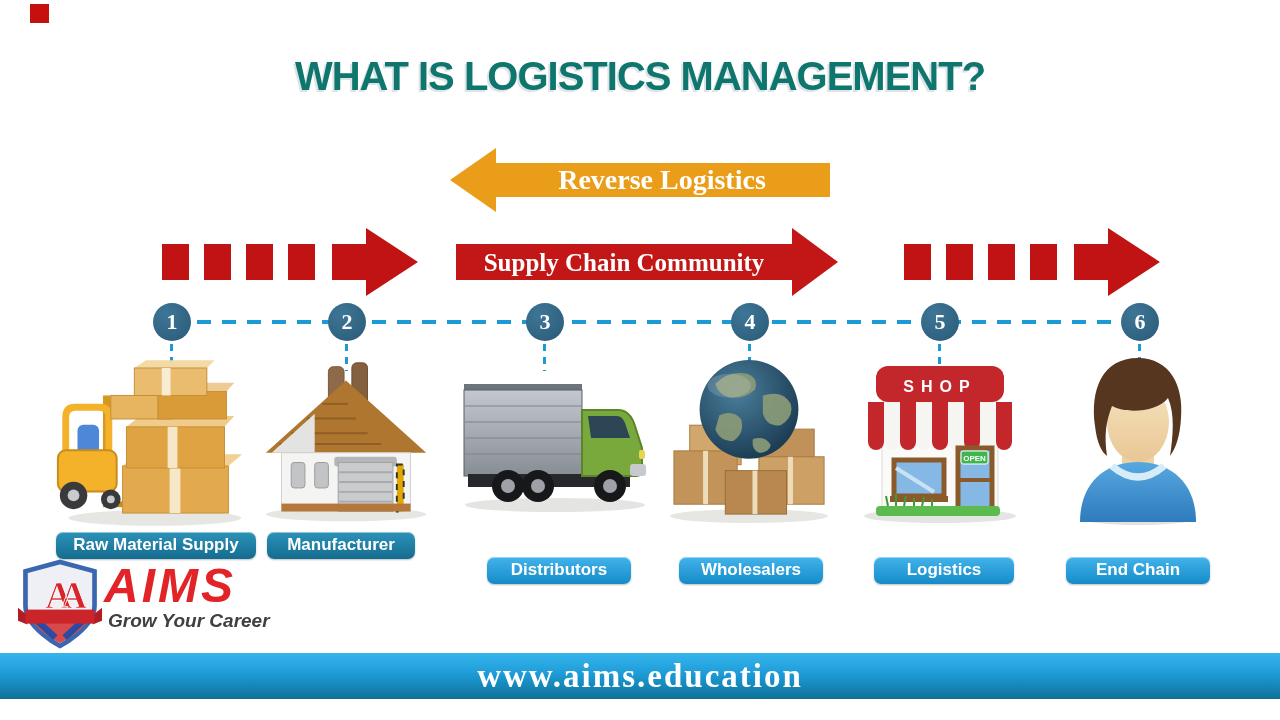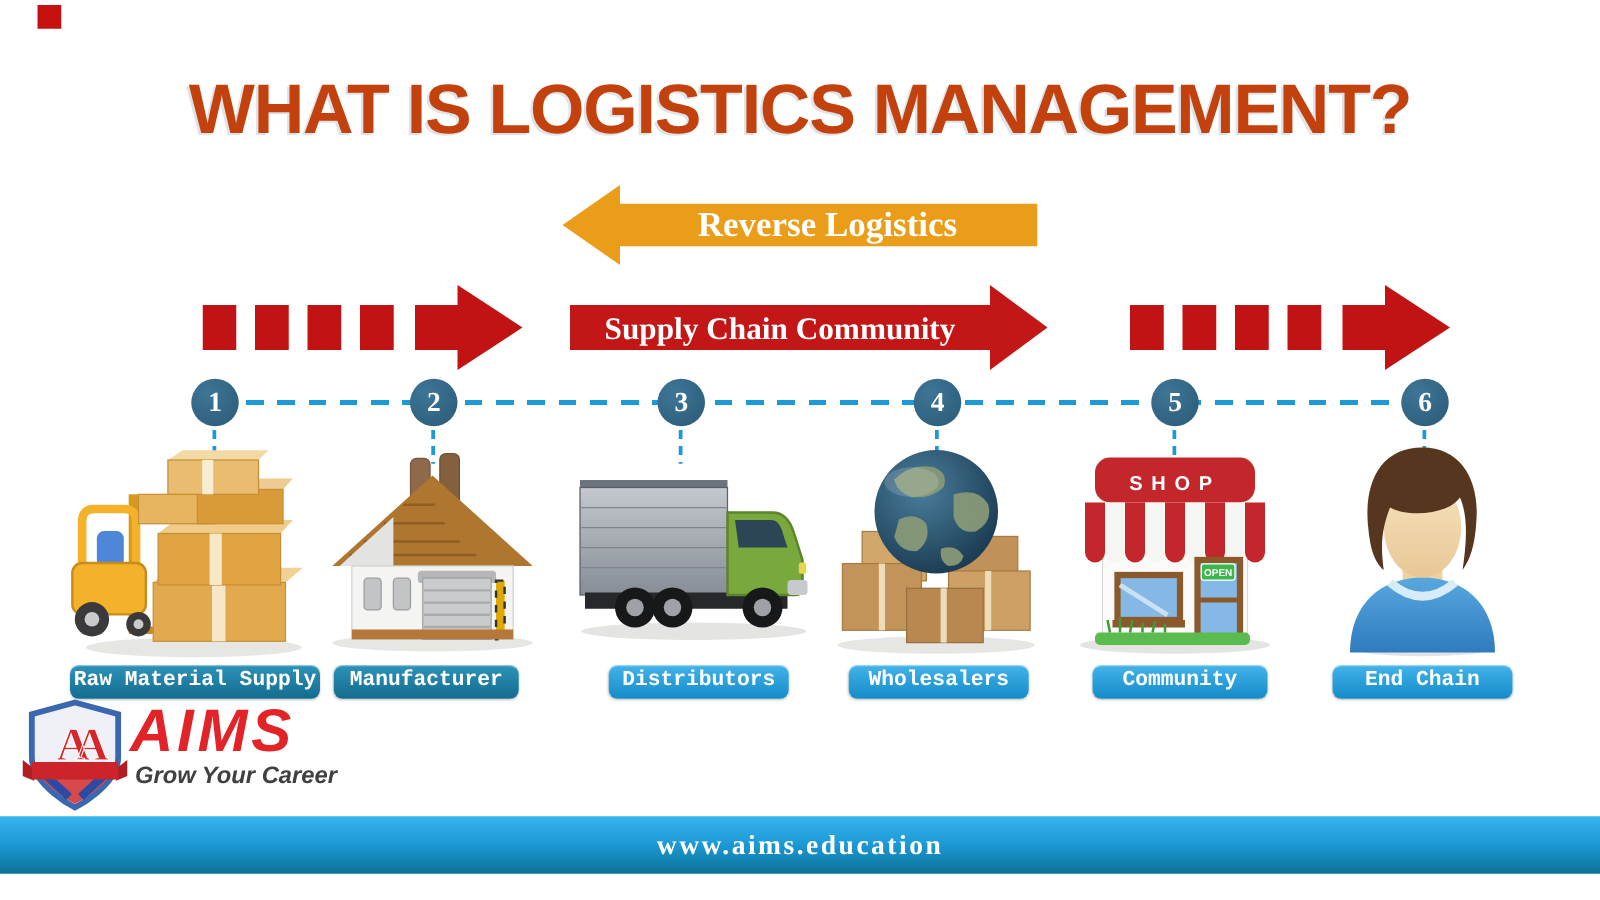--- a/index.html
+++ b/index.html
@@ -2,21 +2,21 @@
 <html><head>
 <meta charset="utf-8">
 <style>
   * { margin:0; padding:0; box-sizing:border-box; }
   body { background:#fff; font-family:"Liberation Sans", sans-serif; }
   .stage { position:relative; width:1280px; height:720px; background:#fff; overflow:hidden; }
 
   .corner-marker { position:absolute; left:30px; top:4px; width:19px; height:19px; background:#c60f0f; }
 
   .title { position:absolute; top:54px; left:0; width:100%; text-align:center;
-           font-size:56px; font-weight:bold; color:#c2410c; letter-spacing:-1px;
+           font-size:40px; font-weight:bold; color:#0f766e; letter-spacing:-1px;
            text-shadow:-2px 2px 0 rgba(150,160,175,.30); }
 
   .arrow-svg { position:absolute; }
   .arrow-rev { left:450px; top:146px; }
   .arrow-sup { left:456px; top:227px; }
   .dash-left { left:162px; top:227px; }
   .dash-right{ left:904px; top:227px; }
   .arrow-text { font-family:"Liberation Serif", serif; font-weight:bold; fill:#ffffff; }
 
   .hline { position:absolute; top:320px; left:172px; width:968px; height:4px;
@@ -24,36 +24,36 @@
   .num-circle { position:absolute; top:303px; width:38px; height:38px; border-radius:50%;
            background:radial-gradient(circle at 35% 30%, #3e7596, #2a5a77);
            color:#fff; font-family:"Liberation Serif", serif; font-weight:bold;
            font-size:22px; text-align:center; line-height:38px; z-index:3; }
   .vstub { position:absolute; top:344px; width:3px; height:27px;
            background:repeating-linear-gradient(180deg,#1c9ad6 0 7px, transparent 7px 13px); }
 
   .icon-box { position:absolute; z-index:2; }
 
   .pill { position:absolute; top:532px; height:27px; line-height:26px; border-radius:7px;
-          color:#fff; font-family:Liberation Mono, monospace; font-weight:bold; font-size:17px;
+          color:#fff; font-family:Liberation Sans, sans-serif; font-weight:bold; font-size:17px;
           text-align:center;
           box-shadow: inset 0 1px 0 rgba(255,255,255,.45), 0 1px 2px rgba(0,0,0,.25); }
   .pill.dark  { background:linear-gradient(180deg,#2d92b8,#146c90); }
-  .pill.light { background:linear-gradient(180deg,#43b3ea,#148bc8); }
+  .pill.light { background:linear-gradient(180deg,#43b3ea,#148bc8);margin-top:25px; }
 
   .logo-shield { position:absolute; left:18px; top:558px; }
   .logo-name { position:absolute; left:104px; top:558px; font-size:48px; font-weight:bold;
                color:#e22428; letter-spacing:3px; font-family:"Liberation Sans", sans-serif;font-style:italic; }
   .logo-tagline { position:absolute; left:108px; top:610px; font-size:19px; font-weight:bold;
                font-style:italic; color:#404040; }
 
   .footer { position:absolute; left:0; top:653px; width:1280px; height:46px;
             background:linear-gradient(180deg,#36b4ec 0%, #1d9cd8 45%, #0d7196 100%); }
   .footer-text { width:100%; text-align:center; line-height:46px; color:#fff;
-            font-family:"Liberation Serif", serif; font-weight:bold; font-size:22px;
+            font-family:"Liberation Serif", serif; font-weight:bold; font-size:33px;
             letter-spacing:2px; }
 </style>
 </head>
 <body>
 
 <div class="stage">
 
   <div class="corner-marker"></div>
 
   <div class="title">WHAT IS LOGISTICS MANAGEMENT?</div>
@@ -262,21 +262,21 @@
     <path d="M12,176 C12,136 38,116 70,116 C102,116 128,136 128,176 Z" fill="url(#shirtg)"></path>
     <path d="M44,120 Q70,142 96,120" stroke="#d6ecf8" stroke-width="7" fill="none"></path>
     <ellipse cx="70" cy="76" rx="31" ry="40" fill="url(#faceg)"></ellipse>
     <path d="M70,12 C34,12 22,44 27,80 C29,98 34,106 39,110 C36,88 38,76 44,60 C58,68 90,66 100,52 C107,68 105,90 102,110 C108,102 112,90 113,72 C116,40 102,12 70,12 Z" fill="#573620"></path>
   </svg>
 
   <div class="pill dark" style="left:56px;   width:200px">Raw Material Supply</div>
   <div class="pill dark" style="left:267px;  width:148px">Manufacturer</div>
   <div class="pill light" style="left:487px;  width:144px">Distributors</div>
   <div class="pill light" style="left:679px;  width:144px">Wholesalers</div>
-  <div class="pill light" style="left:874px;  width:140px">Community</div>
+  <div class="pill light" style="left:874px;  width:140px">Logistics</div>
   <div class="pill light" style="left:1066px; width:144px">End Chain</div>
 
   <svg class="logo-shield" width="84" height="92" viewBox="0 0 90 96">
     <path d="M45,3 L82,13 V50 C82,74 45,93 45,93 C45,93 8,74 8,50 V13 Z" fill="#eff0f5" stroke="#3a67b0" stroke-width="5"></path>
     <path d="M10,56 C14,74 45,90 45,90 C45,90 76,74 80,56 Z" fill="#d8494c"></path>
     <path d="M14,60 L40,84 M76,60 L50,84" stroke="#2b4aa3" stroke-width="7"></path>
     <text x="45" y="52" text-anchor="middle" font-size="40" font-weight="bold" font-family="Liberation Serif, serif" fill="#d6252b" stroke="#ffffff" stroke-width="0.8" letter-spacing="-13">AA</text>
     <polygon points="0,52 10,60 10,70 0,66" fill="#b01e24"></polygon>
     <polygon points="90,52 80,60 80,70 90,66" fill="#b01e24"></polygon>
     <rect x="8" y="54" width="74" height="15" fill="#c9252b"></rect>

